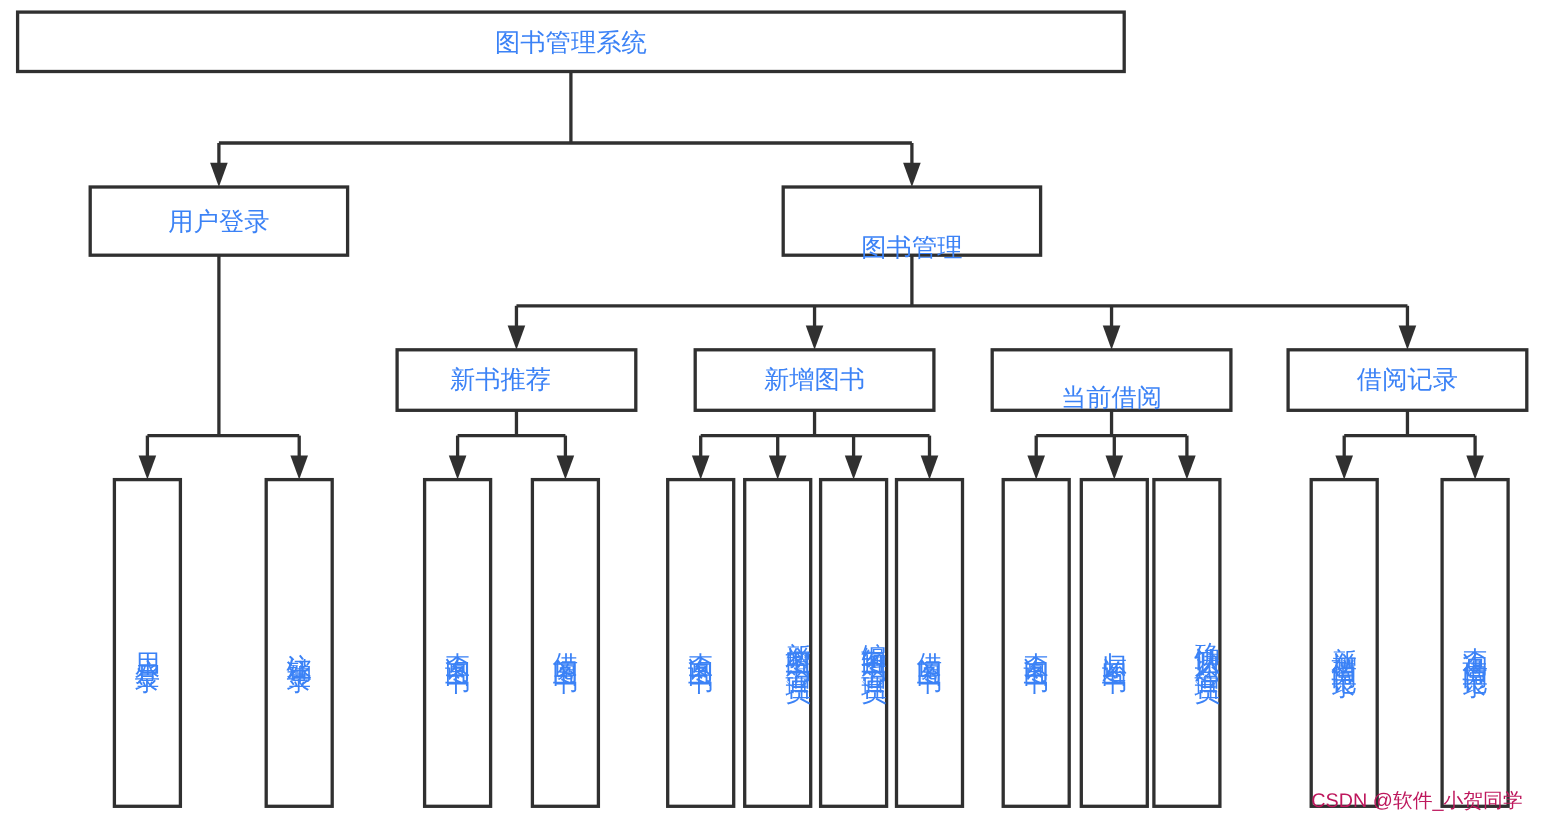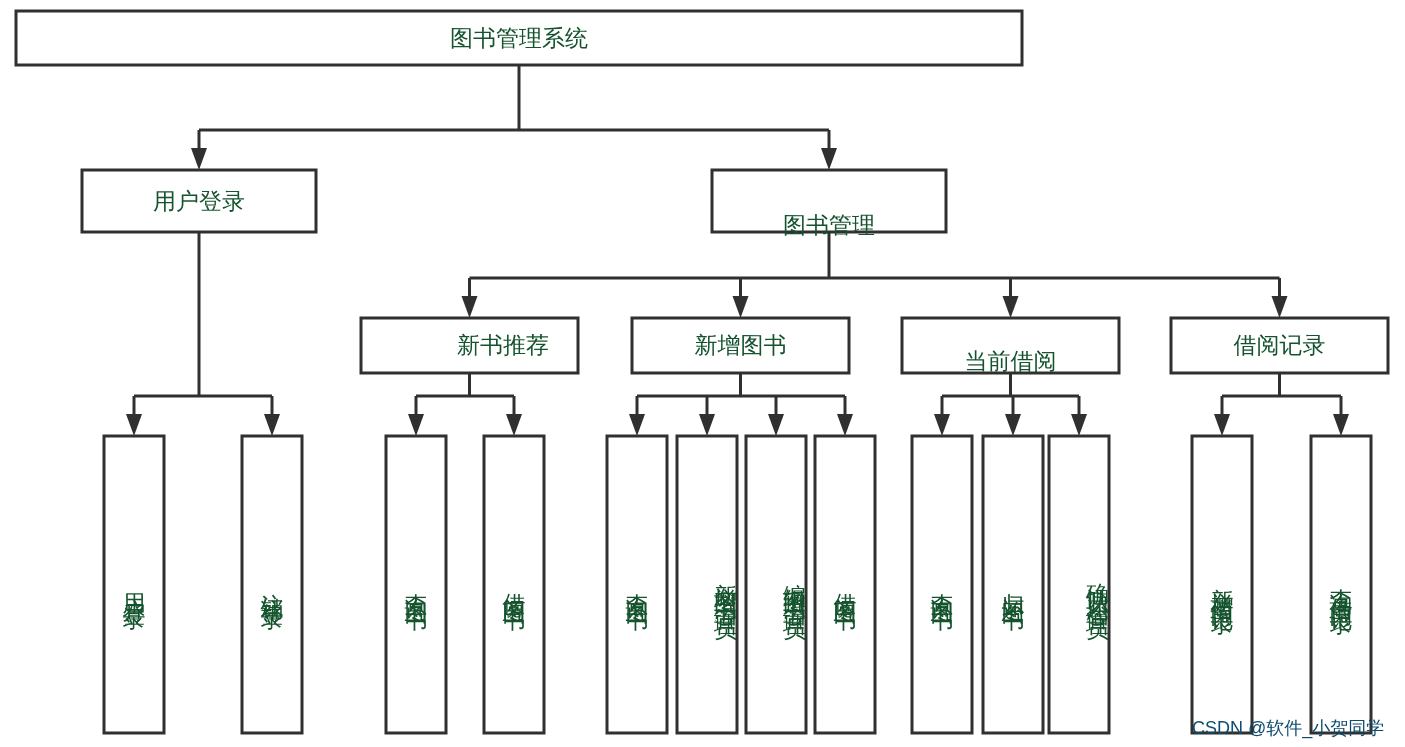--- a/index.html
+++ b/index.html
@@ -35,21 +35,21 @@
     stroke: #303030;
     stroke-width: 3;
     fill: none;
   }
   .arrow-head {
     fill: #303030;
     stroke: none;
   }
   .node-label {
     position: absolute;
-    color: #14532d;
+    color: #3b82f6;
     font-family: "Liberation Sans", "DejaVu Sans", sans-serif;
     display: flex;
     align-items: center;
     justify-content: center;
     text-align: center;
     pointer-events: none;
     white-space: nowrap;
   }
   .node-label.horizontal {
     font-size: 23px;
@@ -66,21 +66,21 @@
   .node-label.vertical.tall {
     align-items: flex-start;
     padding-top: 6px;
     box-sizing: border-box;
   }
   .watermark {
     position: absolute;
     left: 1192px;
     top: 716px;
     font-size: 18px;
-    color: #0c4a6e;
+    color: #be185d;
     font-family: "Liberation Sans", "DejaVu Sans", sans-serif;
     white-space: nowrap;
     pointer-events: none;
   }
 </style>
 </head>
 <body>
 
 <div id="diagram-root">
 
@@ -160,21 +160,21 @@
         <rect x="1049" y="436" width="60" height="297" class="node-box"></rect>
         <rect x="1192" y="436" width="60" height="297" class="node-box"></rect>
         <rect x="1311" y="436" width="60" height="297" class="node-box"></rect>
       </g>
   </svg>
 
   <div id="label-layer">
       <div class="node-label horizontal" style="left: 16px; top: 11px; width: 1006px; height: 54px;">图书管理系统</div>
       <div class="node-label horizontal" style="left: 82px; top: 170px; width: 234px; height: 62px;">用户登录</div>
       <div class="node-label horizontal" style="left: 712px; top: 170px; width: 234px; height: 62px; margin-top: 24px;">图书管理</div>
-      <div class="node-label horizontal" style="left: 361px; top: 318px; width: 188px; height: 55px; margin-left: 48px;">新书推荐</div>
+      <div class="node-label horizontal" style="left: 361px; top: 318px; width: 188px; height: 55px;">新书推荐</div>
       <div class="node-label horizontal" style="left: 632px; top: 318px; width: 217px; height: 55px;">新增图书</div>
       <div class="node-label horizontal" style="left: 902px; top: 334px; width: 217px; height: 55px;">当前借阅</div>
       <div class="node-label horizontal" style="left: 1171px; top: 318px; width: 217px; height: 55px; font-family: Liberation Mono, monospace;">借阅记录</div>
       <div class="node-label vertical" style="left: 104px; top: 436px; width: 60px; height: 297px;">用户登录</div>
       <div class="node-label vertical" style="left: 242px; top: 436px; width: 60px; height: 297px;">注销登录</div>
       <div class="node-label vertical" style="left: 386px; top: 436px; width: 60px; height: 297px;">查询图书</div>
       <div class="node-label vertical" style="left: 484px; top: 436px; width: 60px; height: 297px;">借阅图书</div>
       <div class="node-label vertical" style="left: 607px; top: 436px; width: 60px; height: 297px;">查询图书</div>
       <div class="node-label vertical tall" style="left: 677px; top: 436px; width: 60px; height: 297px;">新增图书（管理员）</div>
       <div class="node-label vertical tall" style="left: 746px; top: 436px; width: 60px; height: 297px;">编辑图书（管理员）</div>

